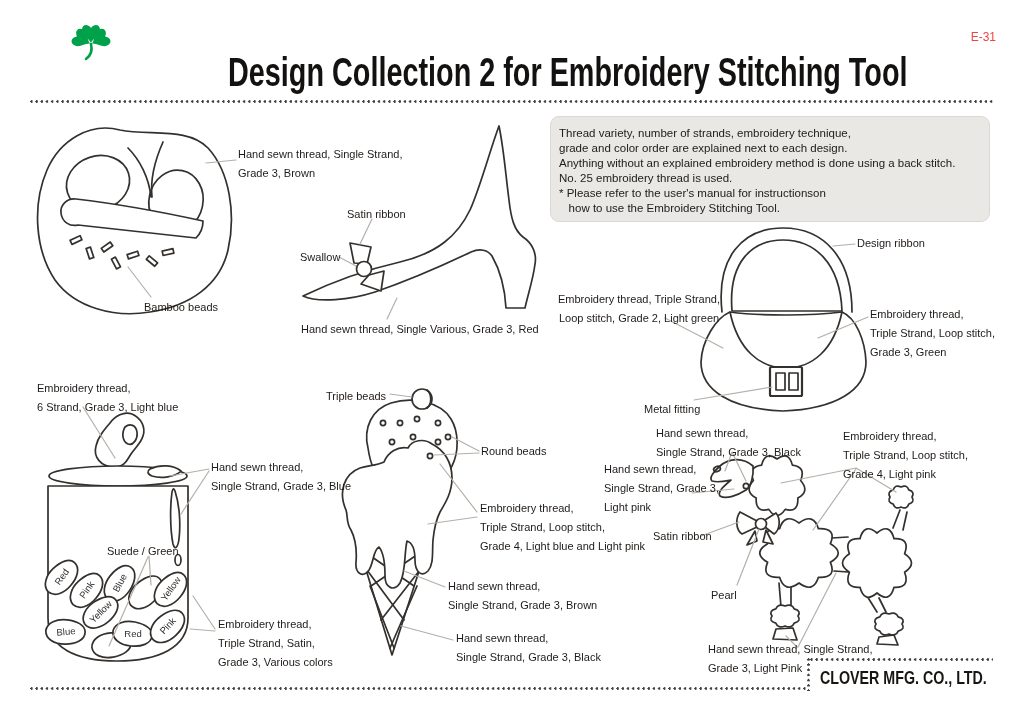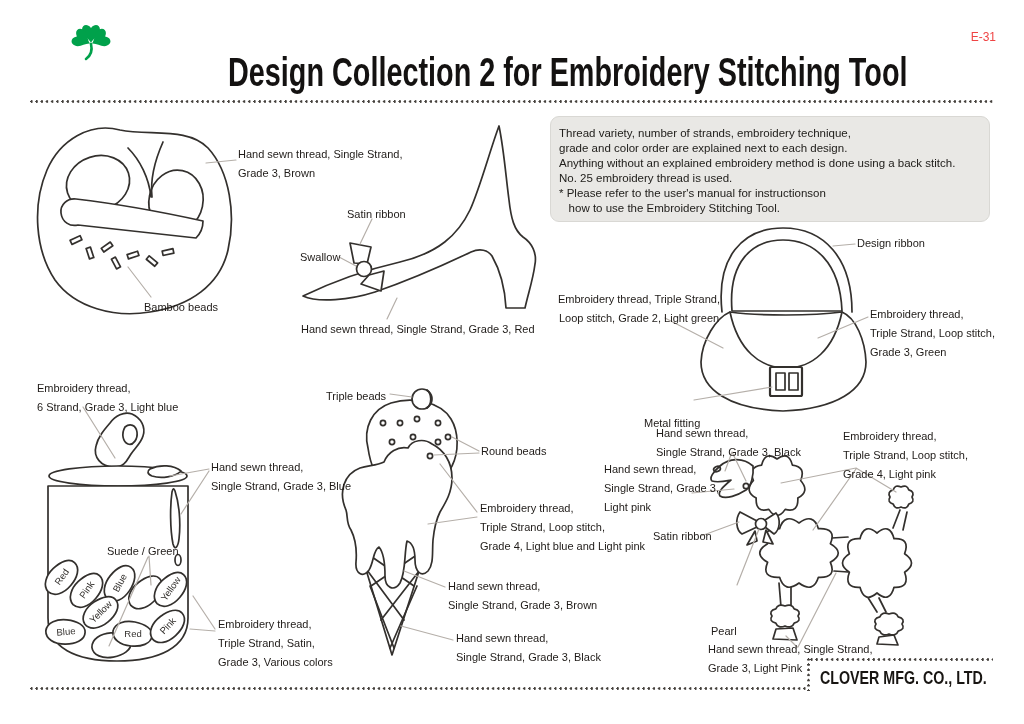--- a/index.html
+++ b/index.html
@@ -221,28 +221,28 @@
       M701,536 L739,522
       M737,585 L759,529
       M797,647 L786,636 M798,647 L836,573"></path>
   </svg>
 
   <div class="lbl" style="left:238px;top:145px;">Hand sewn thread, Single Strand,
 Grade 3, Brown</div>
   <div class="lbl" style="left:144px;top:298px;">Bamboo beads</div>
   <div class="lbl" style="left:347px;top:205px;">Satin ribbon</div>
   <div class="lbl" style="left:300px;top:248px;">Swallow</div>
-  <div class="lbl" style="left:301px;top:320px;">Hand sewn thread, Single Strand, Grade 3, Red</div>
+  <div class="lbl" style="left:301px;top:320px;">Hand sewn thread, Single Various, Grade 3, Red</div>
   <div class="lbl" style="left:857px;top:234px;">Design ribbon</div>
   <div class="lbl" style="left:558px;top:290px;text-align:center;">Embroidery thread, Triple Strand,
 Loop stitch, Grade 2, Light green</div>
   <div class="lbl" style="left:870px;top:305px;">Embroidery thread,
 Triple Strand, Loop stitch,
 Grade 3, Green</div>
-  <div class="lbl" style="left:644px;top:414px;">Metal fitting</div>
+  <div class="lbl" style="left:644px;top:400px;">Metal fitting</div>
   <div class="lbl" style="left:37px;top:379px;">Embroidery thread,
 6 Strand, Grade 3, Light blue</div>
   <div class="lbl" style="left:211px;top:458px;">Hand sewn thread,
 Single Strand, Grade 3, Blue</div>
   <div class="lbl" style="left:107px;top:542px;">Suede / Green</div>
   <div class="lbl" style="left:218px;top:615px;">Embroidery thread,
 Triple Strand, Satin,
 Grade 3, Various colors</div>
   <div class="lbl" style="left:326px;top:387px;">Triple beads</div>
   <div class="lbl" style="left:481px;top:442px;text-align:center;">Round beads</div>
@@ -255,21 +255,21 @@
 Single Strand, Grade 3, Black</div>
   <div class="lbl" style="left:656px;top:424px;">Hand sewn thread,
 Single Strand, Grade 3, Black</div>
   <div class="lbl" style="left:604px;top:460px;">Hand sewn thread,
 Single Strand, Grade 3,
 Light pink</div>
   <div class="lbl" style="left:843px;top:427px;">Embroidery thread,
 Triple Strand, Loop stitch,
 Grade 4, Light pink</div>
   <div class="lbl" style="left:653px;top:527px;">Satin ribbon</div>
-  <div class="lbl" style="left:711px;top:586px;margin-top:36px;">Pearl</div>
+  <div class="lbl" style="left:711px;top:586px;">Pearl</div>
   <div class="lbl" style="left:708px;top:640px;">Hand sewn thread, Single Strand,
 Grade 3, Light Pink</div>
 
   <div class="dot-h" style="left:810px;top:658px;width:183px;"></div>
   <div class="dot-v" style="left:807px;top:658px;height:33px;"></div>
   <div class="dot-h" style="left:30px;top:687px;width:778px;"></div>
   <div class="footer-company">CLOVER MFG. CO., LTD.</div>
 
 </div>
 

